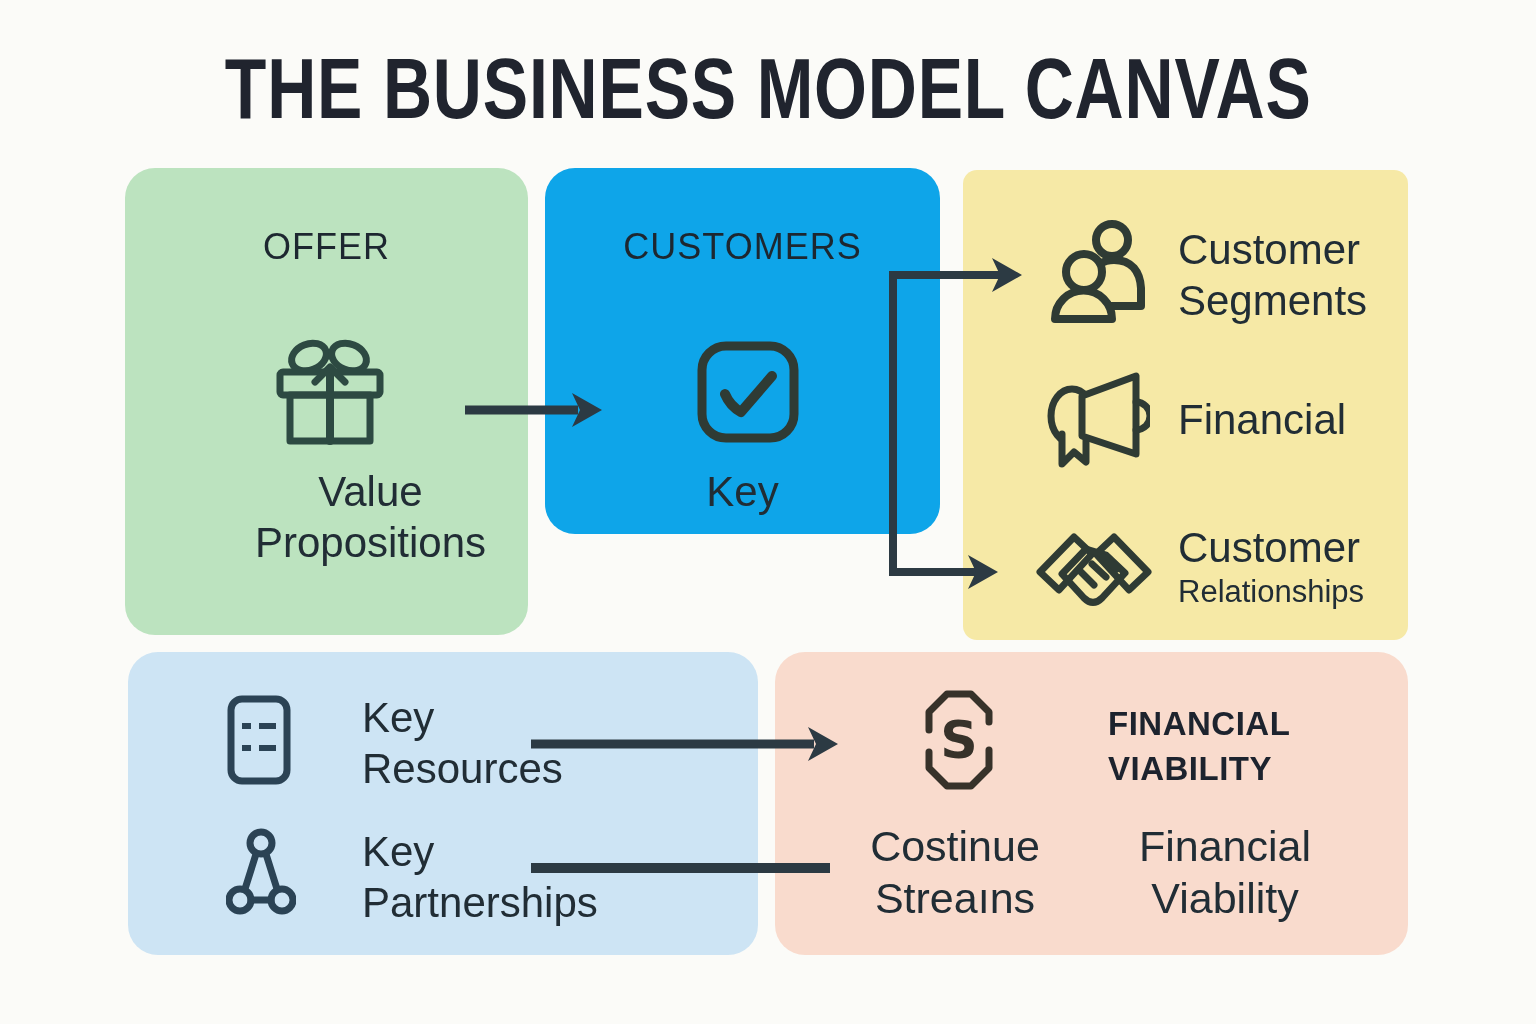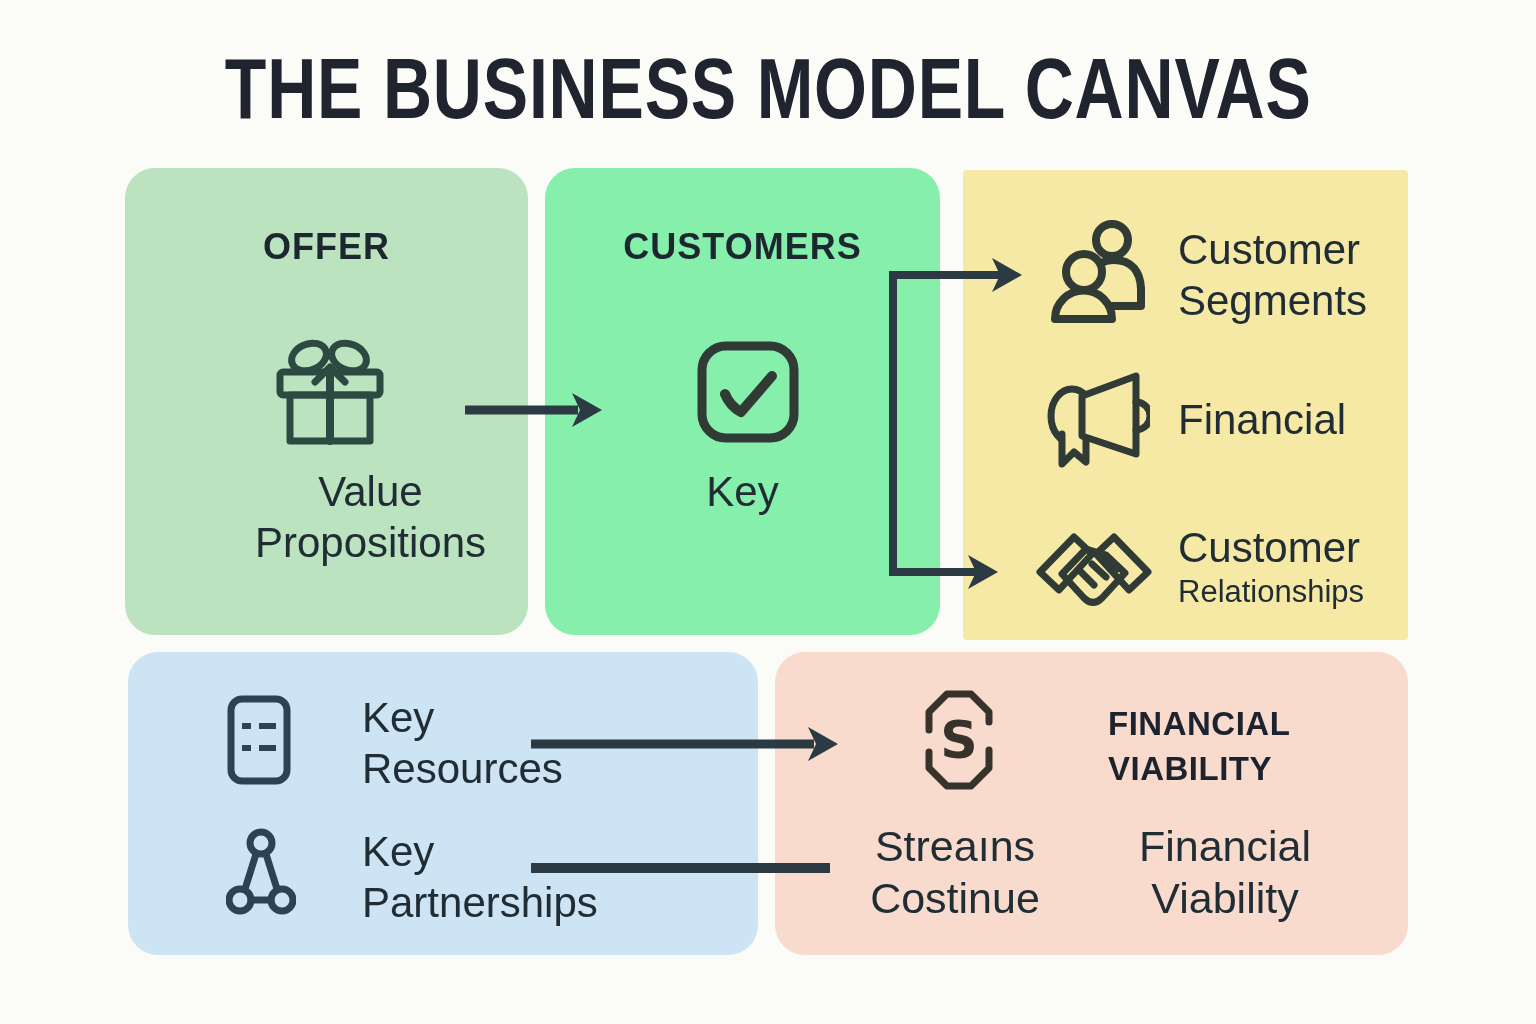--- a/index.html
+++ b/index.html
@@ -13,27 +13,27 @@
     position:absolute;top:46px;left:0;width:100%;
     text-align:center;line-height:1;white-space:nowrap;
   }
   .page-title>span{
     display:inline-block;font-size:85px;font-weight:700;
     color:#20242e;letter-spacing:1px;
     transform:scaleX(0.80);transform-origin:center;
   }
   .box{position:absolute;border-radius:30px;}
   .box-offer     {left:125px;top:168px;width:403px;height:467px;background:#bce3bf;}
-  .box-customers {left:545px;top:168px;width:395px;height:467px;background:#86efac;}
-  .box-segments  {left:963px;top:170px;width:445px;height:470px;background:#f6e9a6;border-radius:4px;}
+  .box-customers {left:545px;top:168px;width:395px;height:366px;background:#0ea5e9;}
+  .box-segments  {left:963px;top:170px;width:445px;height:470px;background:#f6e9a6;border-radius:14px;}
   .box-resources {left:128px;top:652px;width:630px;height:303px;background:#cde4f4;}
   .box-financial {left:775px;top:652px;width:633px;height:303px;background:#f9dbcd;}
   .hdr{
     position:absolute;width:100%;text-align:center;
-    font-weight:700;font-size:36px;letter-spacing:1px;color:#1d2730;
+    font-weight:400;font-size:36px;letter-spacing:1px;color:#1d2730;
   }
   .lbl{font-size:42px;line-height:1.22;color:#212d35;}
   .lbl span{display:block;}
   .lbl .sm{font-size:31px;}
   .abs{position:absolute;}
   .center{text-align:center;}
   .fin-hdr{
     position:absolute;font-weight:700;font-size:33px;line-height:1.35;
     letter-spacing:0.5px;color:#1d232e;
   }
@@ -154,22 +154,22 @@
         <path d="M4,40 L4,22 L22,4 L46,4 L64,22 L64,32"></path>
         <path d="M64,60 L64,78 L46,96 L22,96 L4,78 L4,62"></path>
       </g>
       <text x="34" y="68" text-anchor="middle" font-family="DejaVu Sans, sans-serif" font-size="52" font-weight="bold" fill="#37322a">S</text>
     </svg>
     <div class="fin-hdr" style="left:333px;top:50px;">
       <span>FINANCIAL</span>
       <span>VIABILITY</span>
     </div>
     <div class="lbl center abs" style="left:68px;top:168px;width:224px;font-size:43px;">
+      <span>Costinue</span>
       <span>Streaıns</span>
-      <span>Costinue</span>
     </div>
     <div class="lbl center abs" style="left:330px;top:168px;width:240px;font-size:43px;">
       <span>Financial</span>
       <span>Viability</span>
     </div>
   </div>
 
   <svg class="overlay" width="1536" height="1024" viewBox="0 0 1536 1024">
     <g stroke="#2c3a43" fill="#2c3a43">
       <path d="M465,410 H578" stroke-width="9" fill="none"></path>

